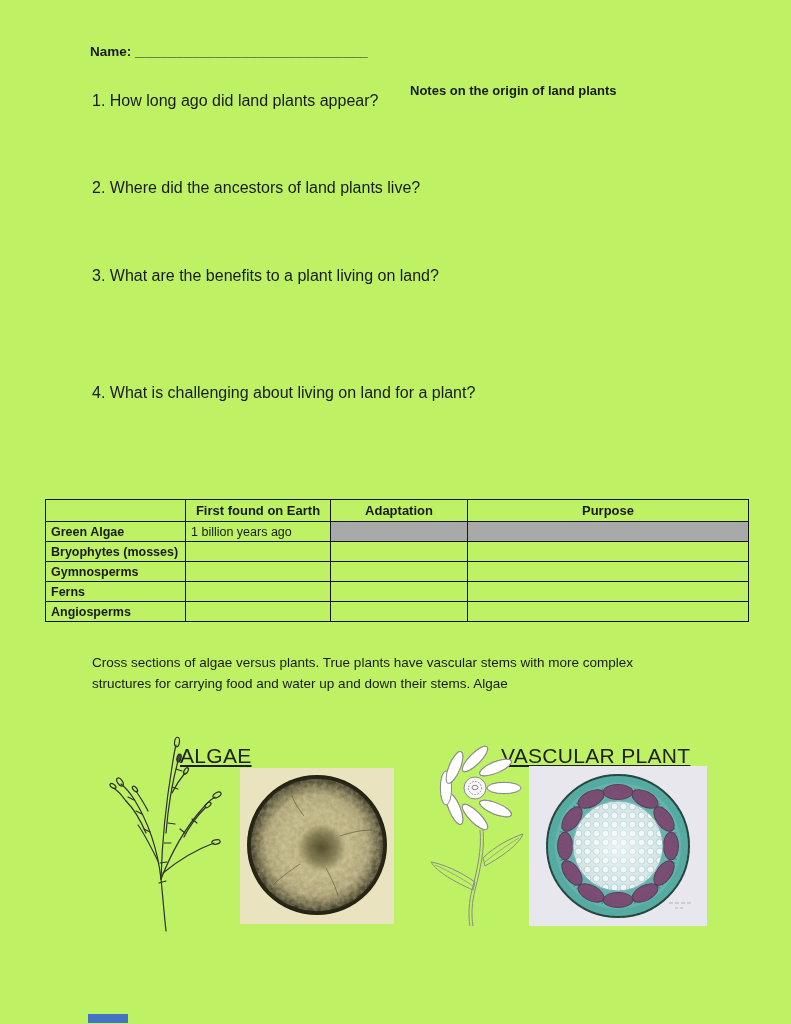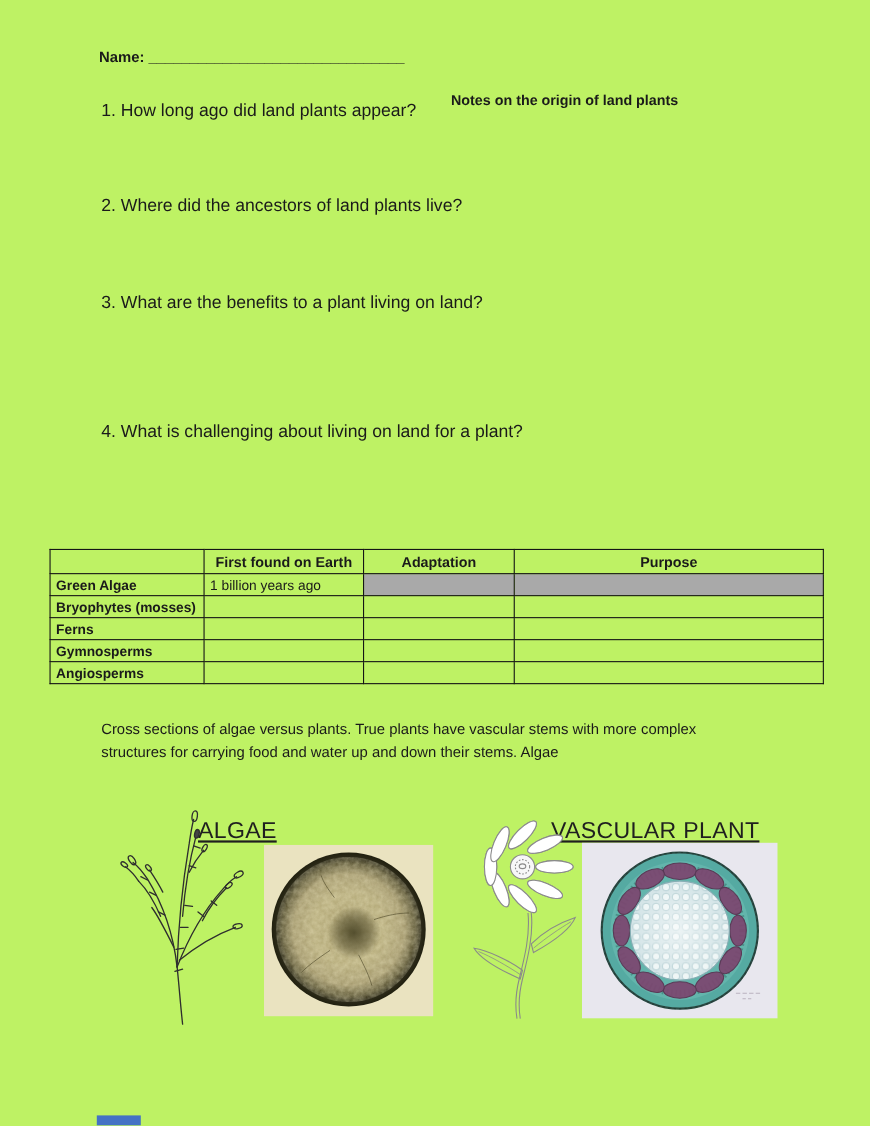--- a/index.html
+++ b/index.html
@@ -87,27 +87,27 @@
       <td class="value shaded"></td>
       <td class="value shaded"></td>
     </tr>
     <tr>
       <td class="rowlabel">Bryophytes (mosses)</td>
       <td class="value"></td>
       <td class="value"></td>
       <td class="value"></td>
     </tr>
     <tr>
+      <td class="rowlabel">Gymnosperms</td>
+      <td class="value"></td>
+      <td class="value"></td>
+      <td class="value"></td>
+    </tr>
+    <tr>
       <td class="rowlabel">Ferns</td>
-      <td class="value"></td>
-      <td class="value"></td>
-      <td class="value"></td>
-    </tr>
-    <tr>
-      <td class="rowlabel">Gymnosperms</td>
       <td class="value"></td>
       <td class="value"></td>
       <td class="value"></td>
     </tr>
     <tr>
       <td class="rowlabel">Angiosperms</td>
       <td class="value"></td>
       <td class="value"></td>
       <td class="value"></td>
     </tr>

